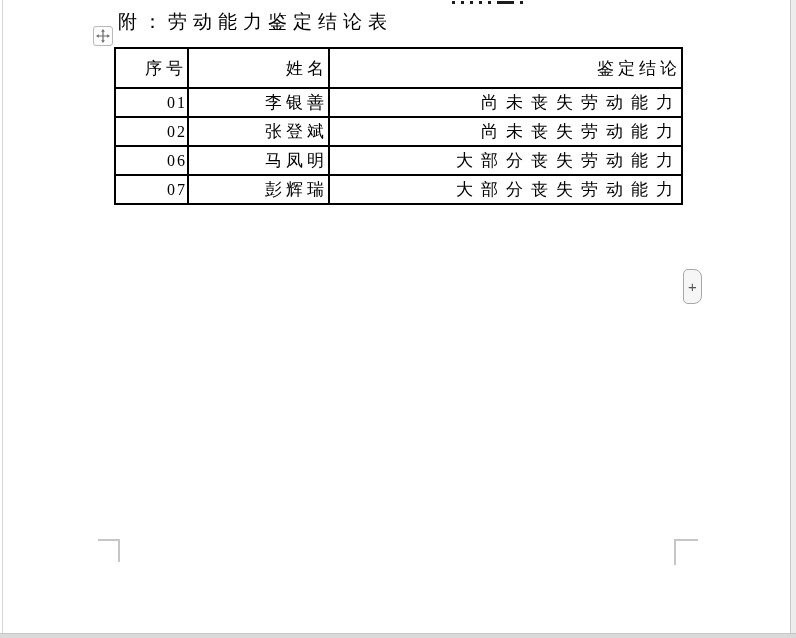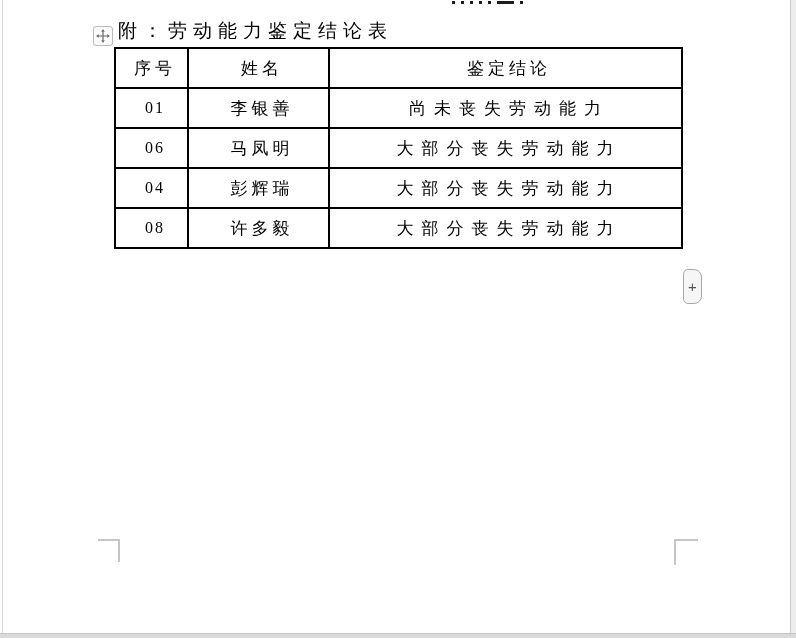--- a/index.html
+++ b/index.html
@@ -20,34 +20,34 @@
   .clip-frag .bar{width:17px;height:3px;margin-top:1px}
 
   
   .move-handle{
     position:absolute;left:93px;top:26px;width:20px;height:20px;box-sizing:border-box;
     border:1px solid #b9b9b9;border-radius:3px;background:#fcfcfc;
     display:flex;align-items:center;justify-content:center;padding:0;cursor:move
   }
 
   .title{
-    position:absolute;left:118px;top:19px;height:24px;line-height:24px;
+    position:absolute;left:118px;top:10px;height:24px;line-height:24px;
     font-size:19px;letter-spacing:6px;color:#000;white-space:nowrap
   }
 
   
   .tablewrap{position:absolute;left:114px;top:47px}
   table{border-collapse:collapse;table-layout:fixed;width:567px}
   th,td{
-    border:2px solid #000;font-weight:normal;text-align:center;vertical-align:middle;
+    border:2px solid #000;font-weight:normal;text-align:right;vertical-align:middle;
     padding:0 0 0 7px;font-size:17px;letter-spacing:4px;color:#000;
     overflow:hidden;white-space:nowrap
   }
   thead tr{height:40px}
-  tbody tr{height:40px}
+  tbody tr{height:29px}
   td.no{font-size:16px;letter-spacing:2px}
   td.concl{letter-spacing:8px}
 
   
   .add-btn{
     position:absolute;left:683px;top:269px;width:19px;height:35px;box-sizing:border-box;
     border:1px solid #a8a8a8;border-radius:5px 8px 8px 5px;background:#f6f6f6;
     color:#555;font-family:"Liberation Sans","DejaVu Sans",sans-serif;
     font-size:15px;line-height:32px;text-align:center;padding:0;cursor:pointer
   }
@@ -100,32 +100,32 @@
           <th>鉴定结论</th>
         </tr>
       </thead>
       <tbody>
           <tr>
       <td class="no">01</td>
       <td class="name">李银善</td>
       <td class="concl">尚未丧失劳动能力</td>
     </tr>
           <tr>
+      <td class="no">02</td>
+      <td class="name">张登斌</td>
+      <td class="concl">尚未丧失劳动能力</td>
+    </tr>
+          <tr>
       <td class="no">06</td>
       <td class="name">马凤明</td>
       <td class="concl">大部分丧失劳动能力</td>
     </tr>
           <tr>
-      <td class="no">04</td>
+      <td class="no">07</td>
       <td class="name">彭辉瑞</td>
-      <td class="concl">大部分丧失劳动能力</td>
-    </tr>
-          <tr>
-      <td class="no">08</td>
-      <td class="name">许多毅</td>
       <td class="concl">大部分丧失劳动能力</td>
     </tr>
         </tbody>
     </table>
   </div>
 
   <button class="add-btn">+</button>
 
   <div class="mark-left"></div>
   <div class="mark-right"></div>

